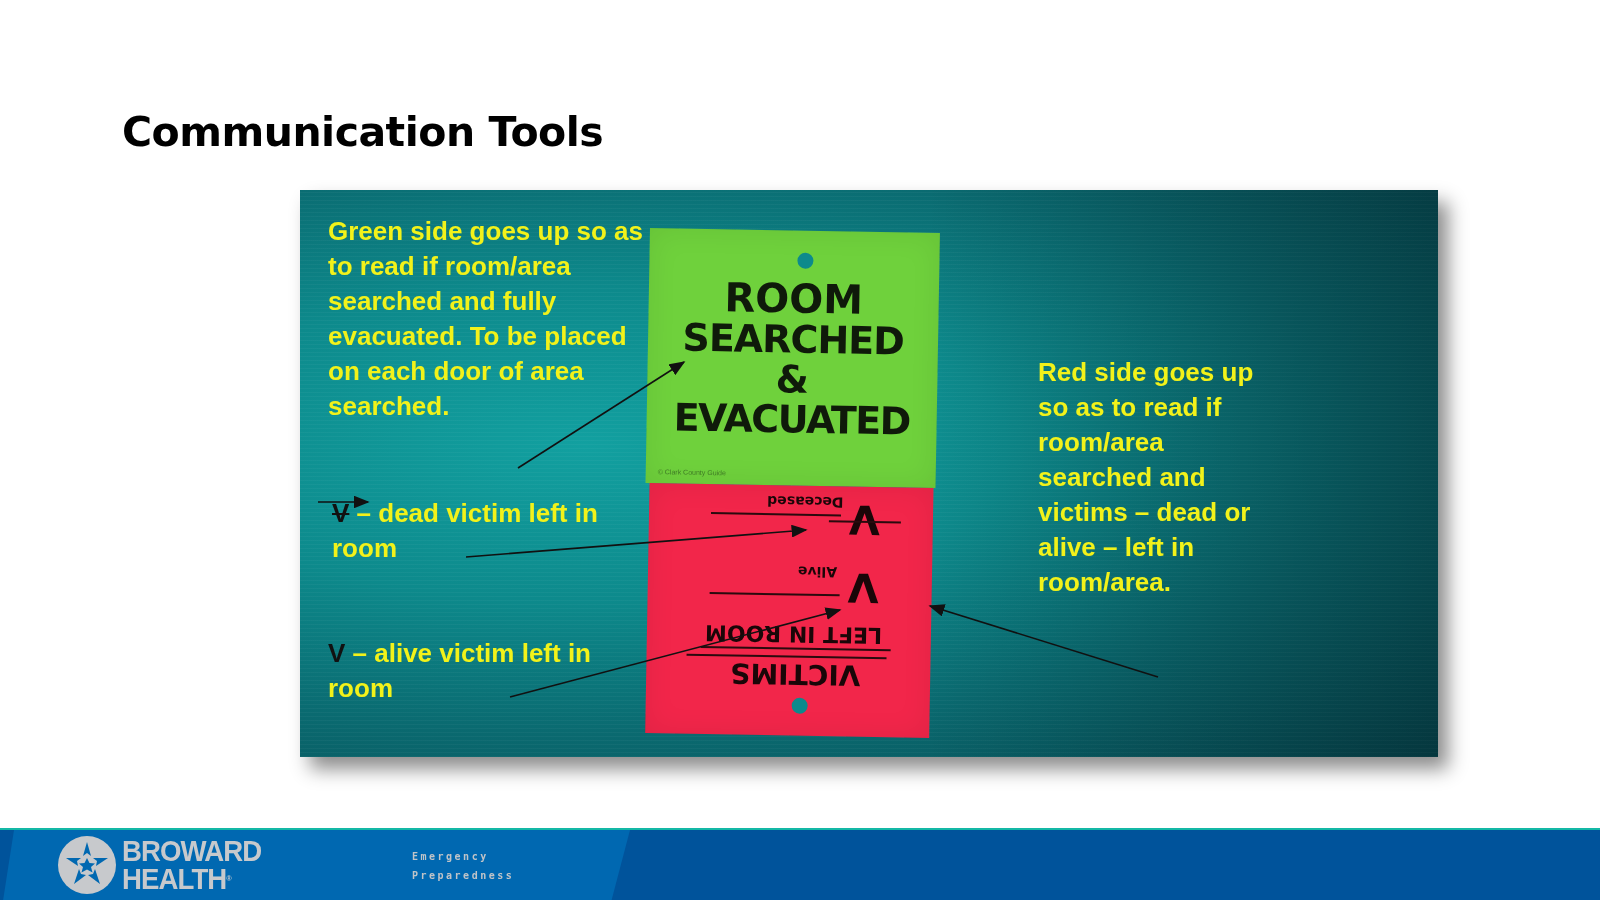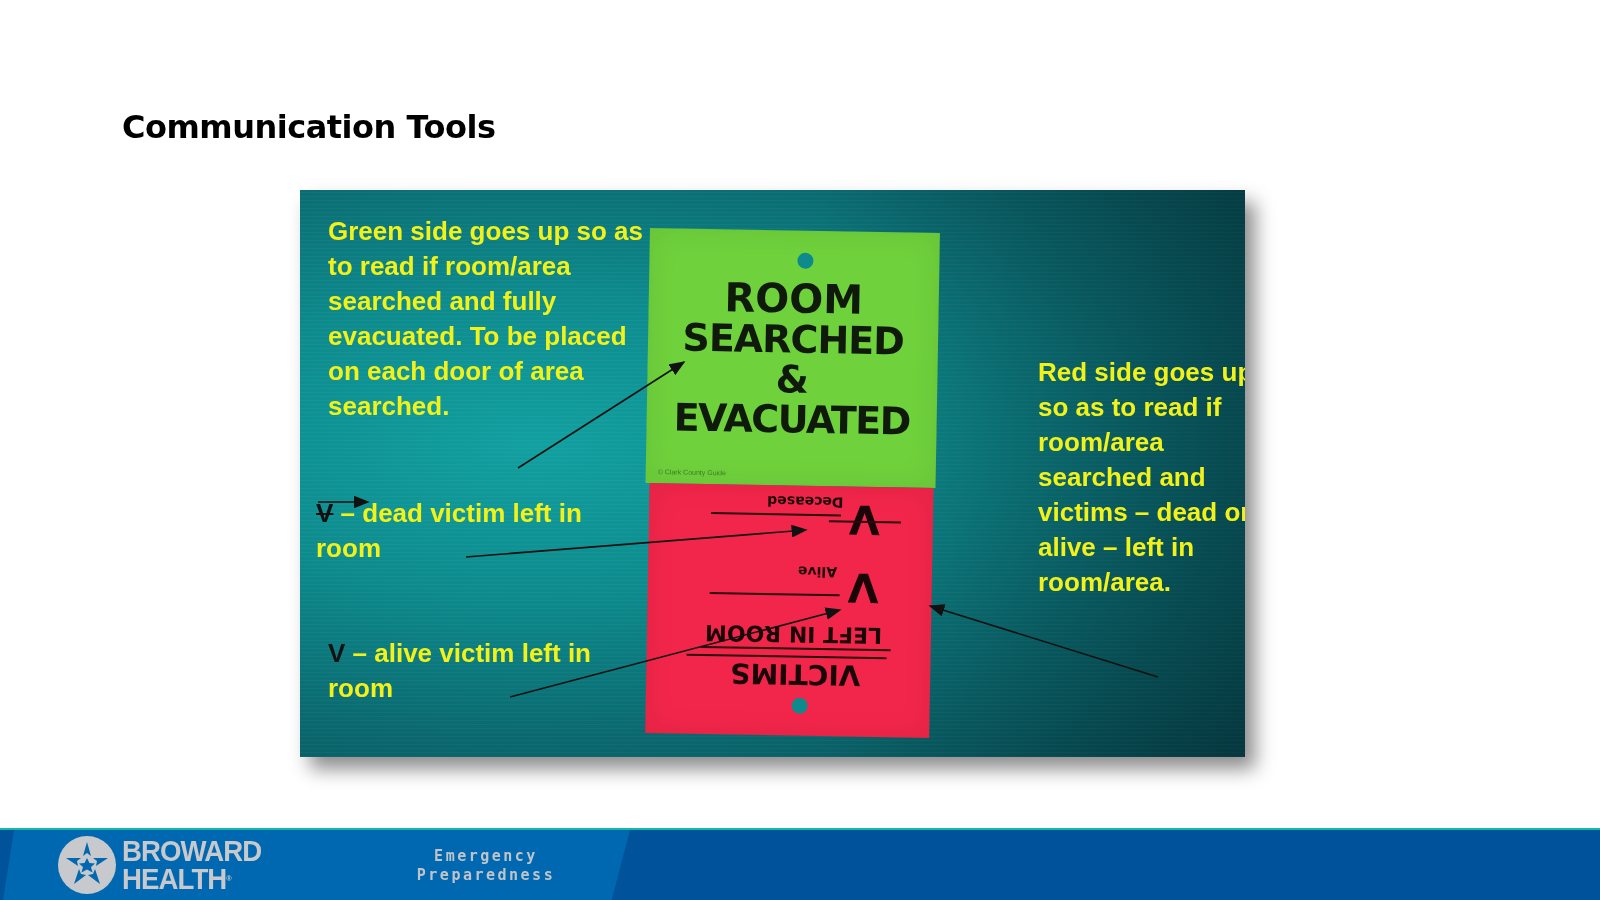--- a/index.html
+++ b/index.html
@@ -16,34 +16,35 @@
       width: 1600px;
       height: 900px;
       background: #ffffff;
     }
     .slide-title {
       position: absolute;
       left: 122px;
       top: 108px;
       font-family: "DejaVu Sans", sans-serif;
       font-weight: bold;
-      font-size: 32px;
+      font-size: 41px;
       color: #000000;
       letter-spacing: -0.5px;
     }
     .photo {
       position: absolute;
       left: 300px;
       top: 190px;
-      width: 945px;
+      width: 1122px;
       height: 567px;
       background:
         radial-gradient(ellipse at 25% 45%, #12a0a0 0%, #0d8a8c 35%, #0a6a70 65%, #074a52 100%);
       box-shadow: 10px 12px 18px rgba(0,0,0,0.45);
       overflow: hidden;
+      padding-left: 16px;
     }
     .photo::before {
       content: "";
       position: absolute;
       inset: 0;
       background: repeating-linear-gradient(0deg, rgba(255,255,255,0.035) 0px, rgba(255,255,255,0.035) 1px, transparent 1px, transparent 4px);
       pointer-events: none;
     }
     .photo::after {
       content: "";
@@ -58,21 +59,21 @@
       font-family: "Liberation Sans", sans-serif;
       font-weight: bold;
       font-size: 26px;
       line-height: 35px;
       z-index: 3;
     }
     .caption .v {
       color: #111111;
     }
     .caption-green { left: 28px; top: 24px; width: 330px; }
-    .caption-dead { left: 16px; top: 306px; width: 330px; }
+    .caption-dead { left: 32px; top: 306px; width: 330px; }
     .caption-alive { left: 28px; top: 446px; width: 330px; }
     .caption-red { left: 702px; top: 165px; width: 230px; margin-left: 36px; }
 
     .tag {
       position: absolute;
       left: 350px;
       top: 38px;
       width: 290px;
       height: 510px;
       transform: rotate(1deg);
@@ -200,25 +201,25 @@
     }
     .logo-text sup {
       font-size: 8px;
       vertical-align: top;
       letter-spacing: 0;
     }
     .tagline {
       position: absolute;
       left: 412px;
       top: 17px;
-      text-align: center;
+      text-align: left;
       width: 148px;
       font-family: "DejaVu Sans Mono", monospace;
       font-weight: bold;
-      font-size: 15px;
+      font-size: 10px;
       line-height: 19px;
       color: #c0c4c8;
       letter-spacing: 2.5px;
     }
   </style>
 </head>
 <body>
 
 <div class="slide">
 

